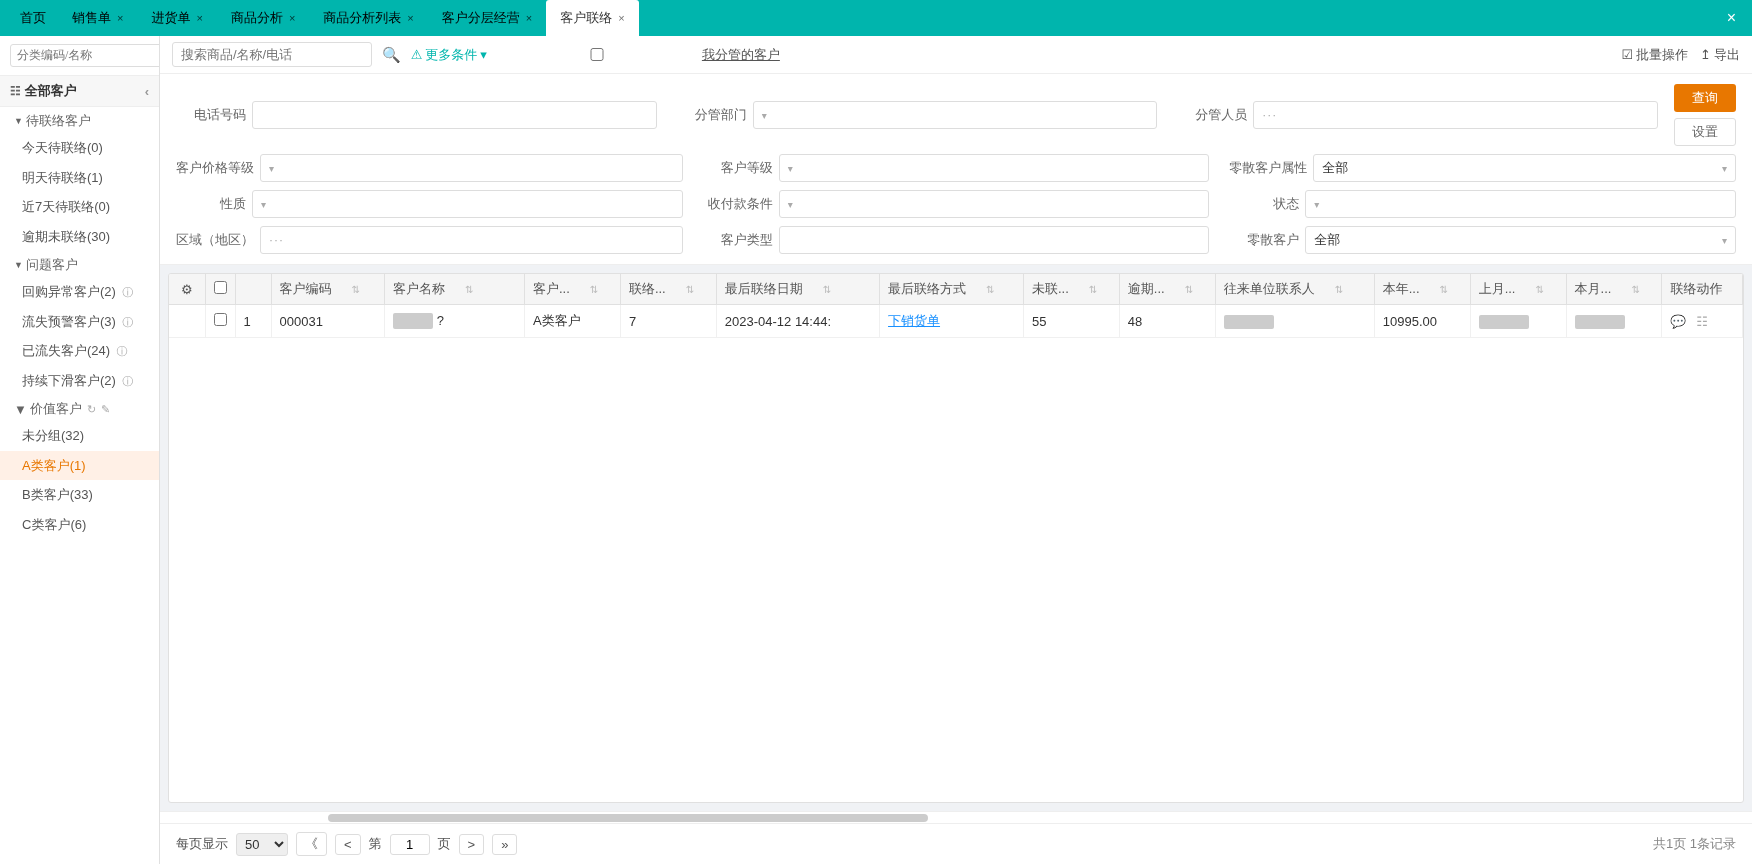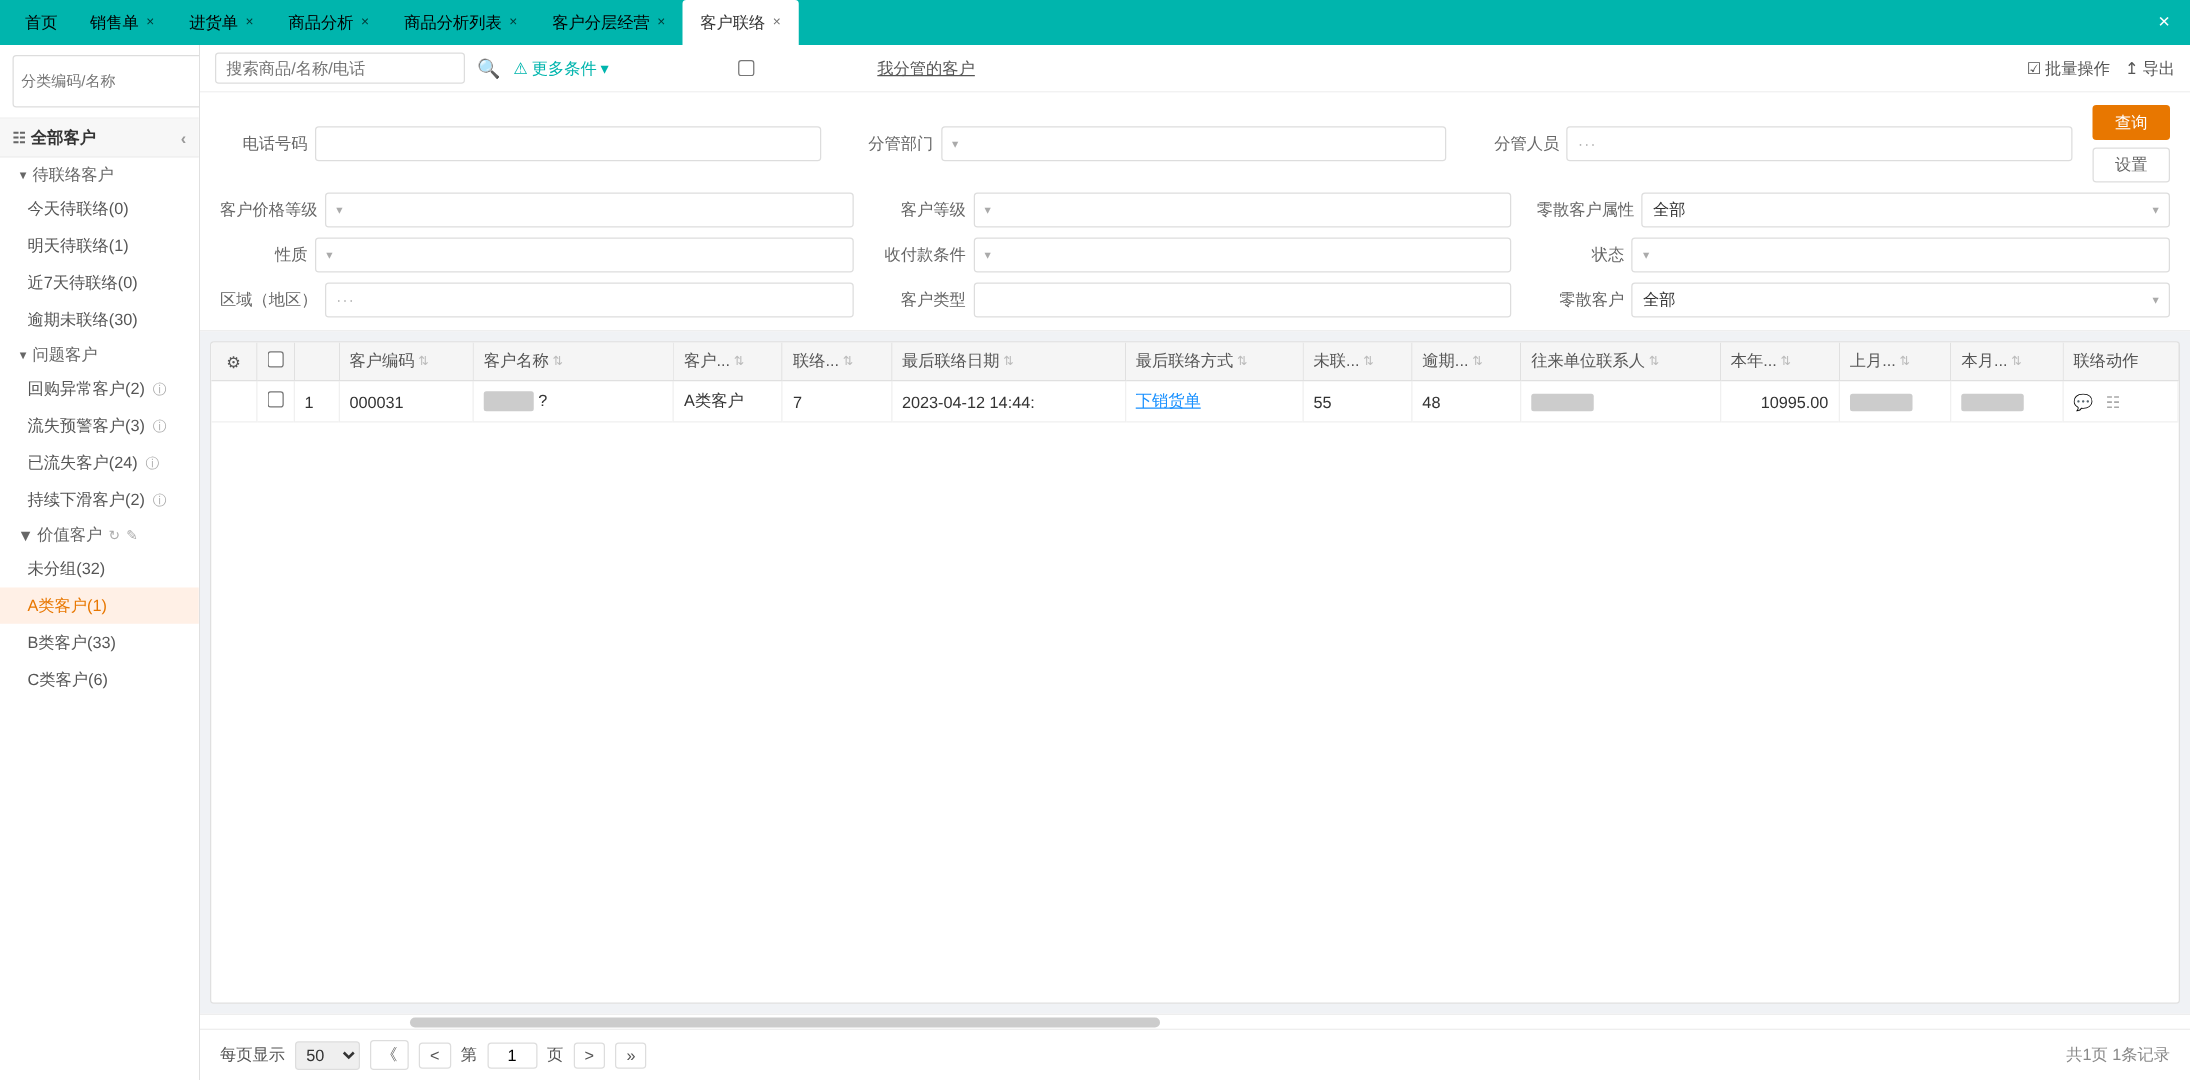--- a/index.html
+++ b/index.html
@@ -65,24 +65,25 @@
       display: flex;
       align-items: center;
       padding: 8px 10px;
       border-bottom: 1px solid #eee;
       gap: 4px;
     }
     .sidebar-search input {
       flex: 1;
       border: 1px solid #ddd;
       border-radius: 3px;
-      padding: 13px 6px;
+      padding: 3px 6px;
       font-size: 12px;
       color: #aaa;
       outline: none;
+      font-family: Liberation Serif, serif;
     }
     .sidebar-section-header {
       display: flex;
       align-items: center;
       padding: 6px 10px;
       background: #f7f7f7;
       border-bottom: 1px solid #eee;
       font-weight: bold;
       color: #333;
       cursor: pointer;
@@ -293,33 +294,33 @@
       font-weight: normal;
       white-space: nowrap;
       position: sticky;
       top: 0;
       z-index: 1;
       text-align: left;
     }
     thead th .col-header {
       display: flex;
       align-items: center;
-      gap: 3px;
+      gap: 20px;
       text-align: right;
     }
     thead th .sort-icon { color: #bbb; font-size: 10px; }
     tbody tr { border-bottom: 1px solid #f0f0f0; }
     tbody td {
       padding: 7px 8px;
       color: #333;
       border-right: 1px solid #f0f0f0;
       white-space: nowrap;
     }
     td.link-cell { color: #1890ff; cursor: pointer; text-decoration: underline; }
-    td.num-cell { text-align: right; }
+    td.num-cell { }
 
     
     .table-footer {
       background: #fff;
       padding: 8px 16px;
       display: flex;
       align-items: center;
       gap: 8px;
       border-top: 1px solid #eee;
       font-size: 13px;

